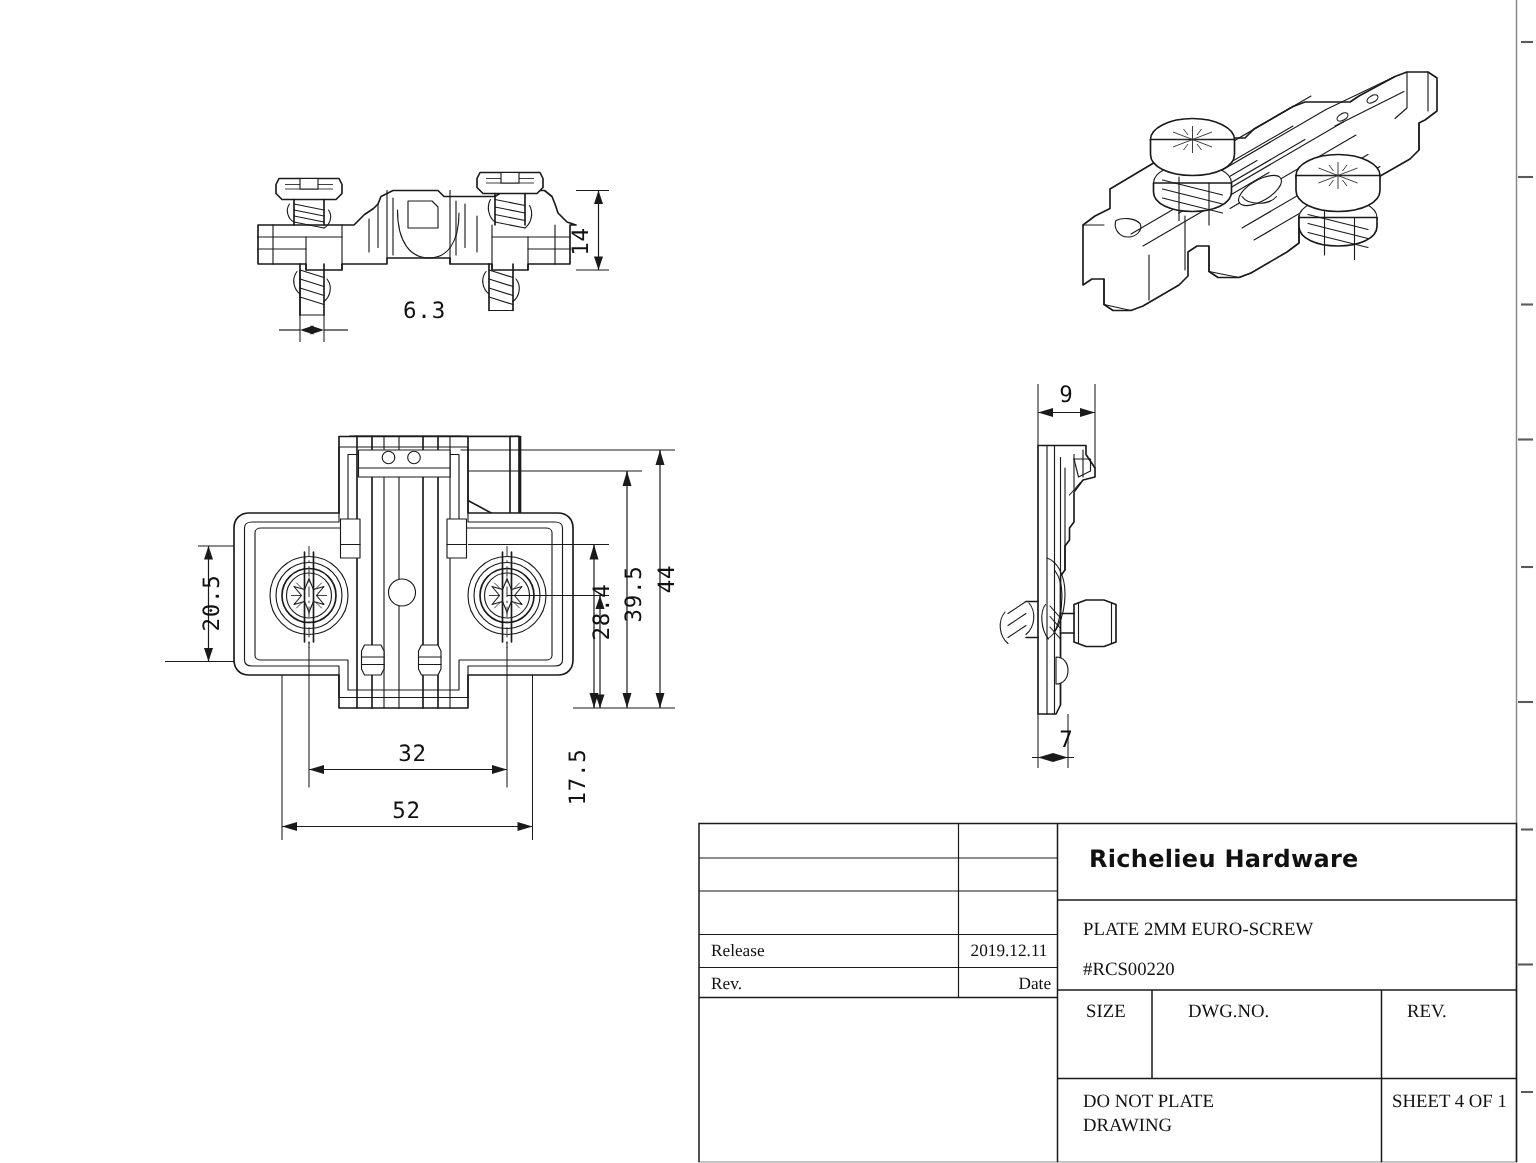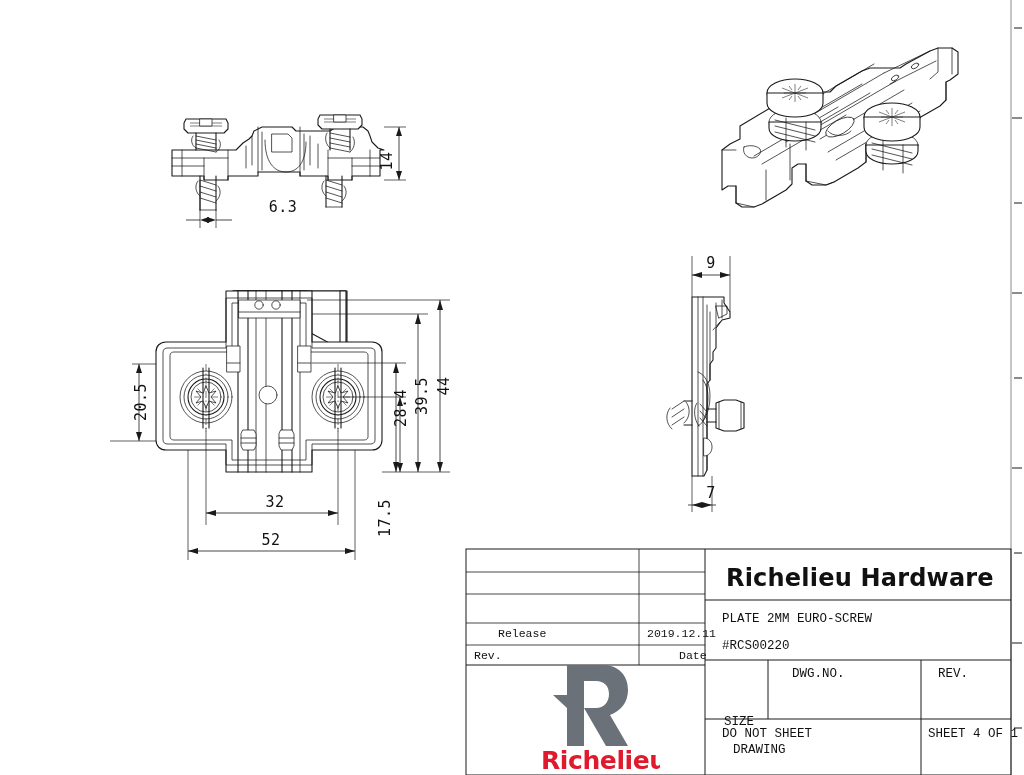--- a/index.html
+++ b/index.html
@@ -42,28 +42,28 @@
   
   .dimtxt {
     font-family: "DejaVu Sans Mono", monospace;
     font-size: 15px;
     fill: #111111;
     letter-spacing: 0.5px;
   }
   
   .tb-text {
     position: absolute;
-    font-family: Liberation Mono, monospace;
+    font-family: Liberation Serif, serif;
     color: #111111;
     white-space: pre;
     line-height: 1.25;
   }
   .tb-company {
     font-family: "DejaVu Sans", sans-serif;
-    font-size: 24px;
+    font-size: 16px;
     font-weight: bold;
     letter-spacing: 0.2px;
   }
   .tb-small { font-size: 11.5px; }
   .tb-med   { font-size: 12.5px; }
 
   
   #logo-wrap {
     position: absolute;
     left: 540px;
@@ -598,69 +598,46 @@
 
       <line class="tbline" x1="705" y1="600" x2="1011" y2="600"></line>
       <line class="tbline" x1="705" y1="660" x2="1011" y2="660"></line>
       <line class="tbline" x1="705" y1="719" x2="1011" y2="719"></line>
 
       <line class="tbline" x1="768" y1="660" x2="768" y2="719"></line>
       <line class="tbline" x1="921" y1="660" x2="921" y2="775"></line>
     </g>
   </svg>
 
-  <div class="tb-text tb-small" style="left:498px; top:627px;">Release</div>
+  <div class="tb-text tb-small" style="left:474px; top:627px;">Release</div>
 
   <div class="tb-text tb-small" style="left:647px; top:627px;">2019.12.11</div>
 
   <div class="tb-text tb-small" style="left:474px; top:649px;">Rev.</div>
 
   <div class="tb-text tb-small" style="left:647px; top:649px;padding-left:32px;">Date</div>
 
   <div class="tb-text tb-company" style="left:726px; top:563px;">Richelieu Hardware</div>
 
   <div class="tb-text tb-med" style="left:722px; top:612px;">PLATE 2MM EURO-SCREW</div>
 
   <div class="tb-text tb-med" style="left:722px; top:627px;margin-top:12px;">#RCS00220</div>
 
-  <div class="tb-text tb-med" style="left:724px; top:667px;margin-top:48px;">SIZE</div>
+  <div class="tb-text tb-med" style="left:724px; top:667px;">SIZE</div>
 
   <div class="tb-text tb-med" style="left:724px; top:690px;"></div>
 
   <div class="tb-text tb-med" style="left:792px; top:667px;">DWG.NO.</div>
 
   <div class="tb-text tb-med" style="left:786px; top:690px;"></div>
 
   <div class="tb-text tb-med" style="left:938px; top:667px;">REV.</div>
 
   <div class="tb-text tb-med" style="left:938px; top:690px;"></div>
 
-  <div class="tb-text tb-med" style="left:722px; top:727px;">DO NOT SHEET</div>
-
-  <div class="tb-text tb-med" style="left:722px; top:743px;margin-left:11px;">DRAWING</div>
+  <div class="tb-text tb-med" style="left:722px; top:727px;">DO NOT PLATE</div>
+
+  <div class="tb-text tb-med" style="left:722px; top:743px;">DRAWING</div>
 
   <div class="tb-text tb-med" style="left:928px; top:727px;">SHEET 4 OF 1</div>
 
-  <div id="logo-wrap">
-    <svg viewBox="0 0 120 112" width="120" height="112">
-
-      <path class="logo-r" d="M 27,3
-               L 63,3
-               C 78,3 88,13 88,28
-               C 88,40 81,49 70,53
-               L 88,84
-               L 66,84
-               L 44,46
-               L 56,46
-               C 64,46 69,40 69,32
-               C 69,24 64,19 56,19
-               L 44,19
-               L 44,84
-               L 27,84
-               L 27,46
-               L 13,33
-               L 27,33
-               Z"></path>
-      <text class="logo-word" x="1" y="107">Richelieu</text>
-    </svg>
-  </div>
 
 </div>
 
 </body></html>

